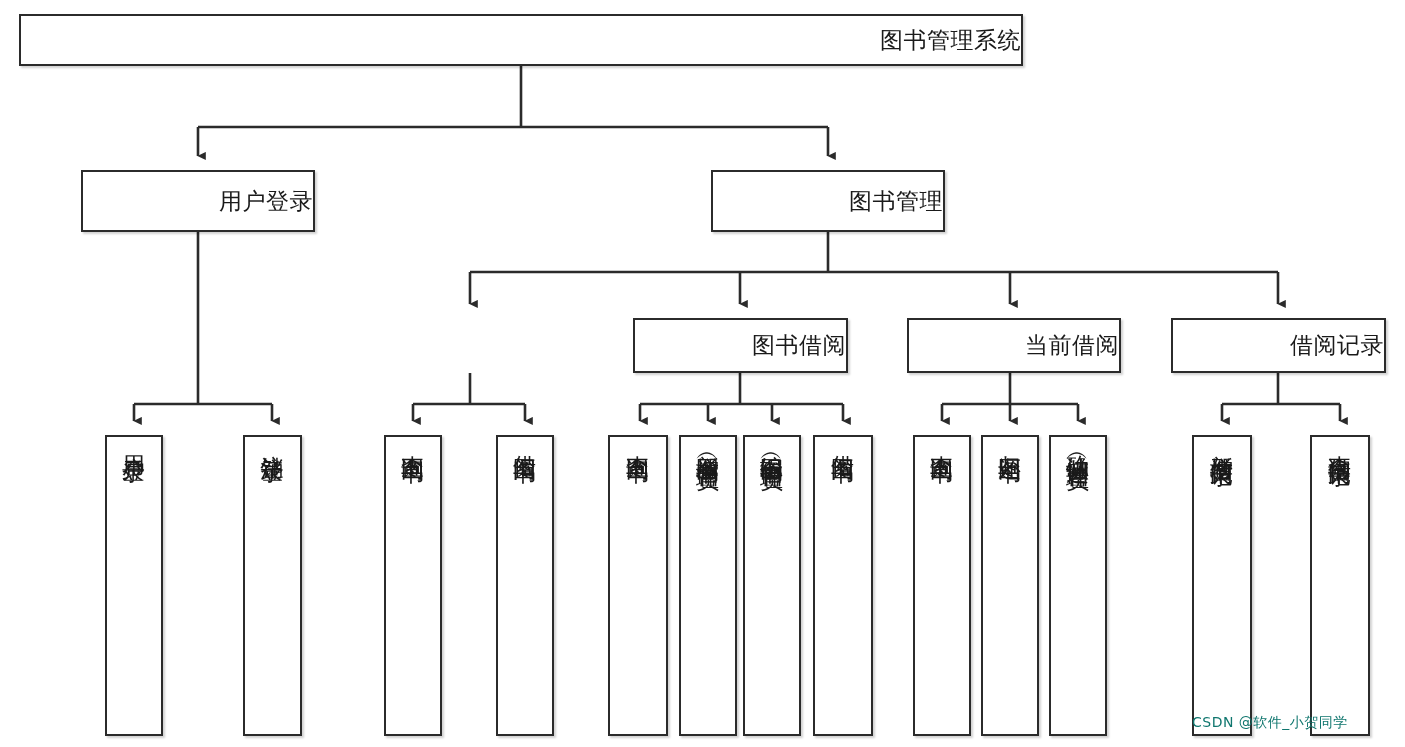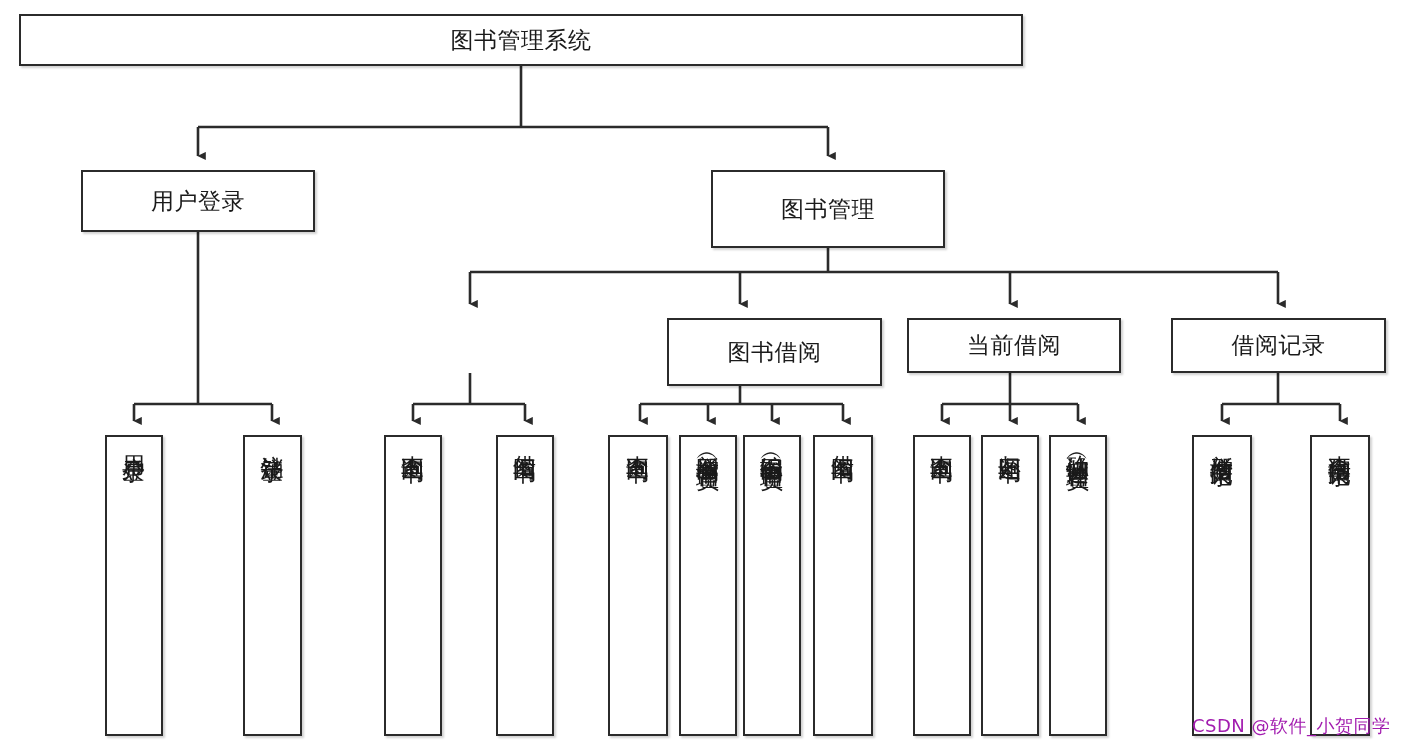--- a/index.html
+++ b/index.html
@@ -25,21 +25,21 @@
     height: 747px;
     pointer-events: none;
   }
   .node {
     position: absolute;
     box-sizing: border-box;
     border: 2.5px solid #2b2b2b;
     background: #ffffff;
     display: flex;
     align-items: center;
-    justify-content: center;
+    justify-content: flex-end;
     color: #1a1a1a;
     box-shadow: 2px 2px 2px rgba(0,0,0,0.18);
   }
   .node .label {
     font-size: 23px;
     line-height: 1.15;
     letter-spacing: 0.5px;
     white-space: nowrap;
   }
   .node.vert {
@@ -50,22 +50,22 @@
   .node.vert .label {
     writing-mode: vertical-rl;
     text-orientation: upright;
     font-size: 23px;
     line-height: 1.22;
     letter-spacing: 2px;
     white-space: nowrap;
   }
   .watermark {
     position: absolute;
-    font-size: 18px;
-    color: #a21caf;
+    font-size: 14px;
+    color: #0f766e;
     white-space: nowrap;
     letter-spacing: 0.5px;
   }
 </style>
 </head>
 <body>
 
 <div id="canvas">
 
   <svg class="wires" viewBox="0 0 1405 747">
@@ -118,25 +118,25 @@
     </g>
   </svg>
 
   <div class="node" style="left:19px; top:14px; width:1004px; height:52px;">
     <span class="label">图书管理系统</span>
   </div>
 
   <div class="node" style="left:81px; top:170px; width:234px; height:62px;">
     <span class="label">用户登录</span>
   </div>
-  <div class="node" style="left:711px; top:170px; width:234px; height:78px;">
+  <div class="node" style="left:711px; top:170px; width:234px; height:62px;">
     <span class="label">图书管理</span>
   </div>
 
-  <div class="node" style="left:667px; top:318px; width:215px; height:68px;">
+  <div class="node" style="left:633px; top:318px; width:215px; height:55px;">
     <span class="label">图书借阅</span>
   </div>
   <div class="node" style="left:907px; top:318px; width:214px; height:55px;">
     <span class="label">当前借阅</span>
   </div>
   <div class="node" style="left:1171px; top:318px; width:215px; height:55px;">
     <span class="label">借阅记录</span>
   </div>
 
   <div class="node vert" style="left:105px; top:435px; width:58px; height:301px;">

